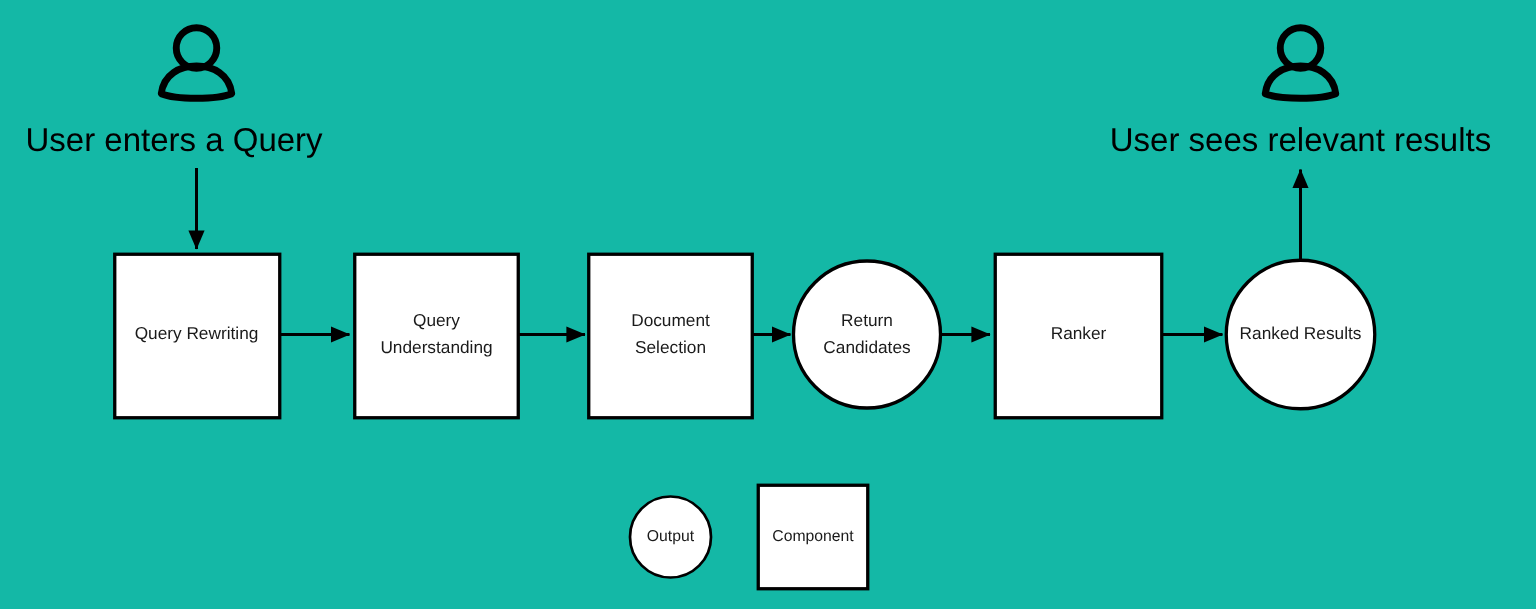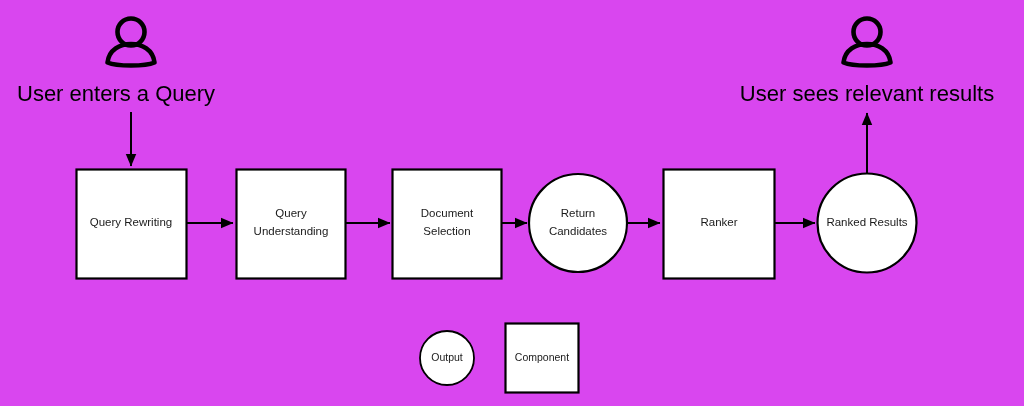--- a/index.html
+++ b/index.html
@@ -8,21 +8,21 @@
     background: #ffffff;
   }
   body {
     font-family: "Liberation Sans", sans-serif;
     -webkit-font-smoothing: antialiased;
   }
   #canvas {
     position: relative;
     width: 1024px;
     height: 406px;
-    background: #d946ef;
+    background: #14b8a6;
     overflow: hidden;
   }
   svg.diagram {
     position: absolute;
     top: 0;
     left: 0;
     width: 1024px;
     height: 406px;
   }
   .node-box {

